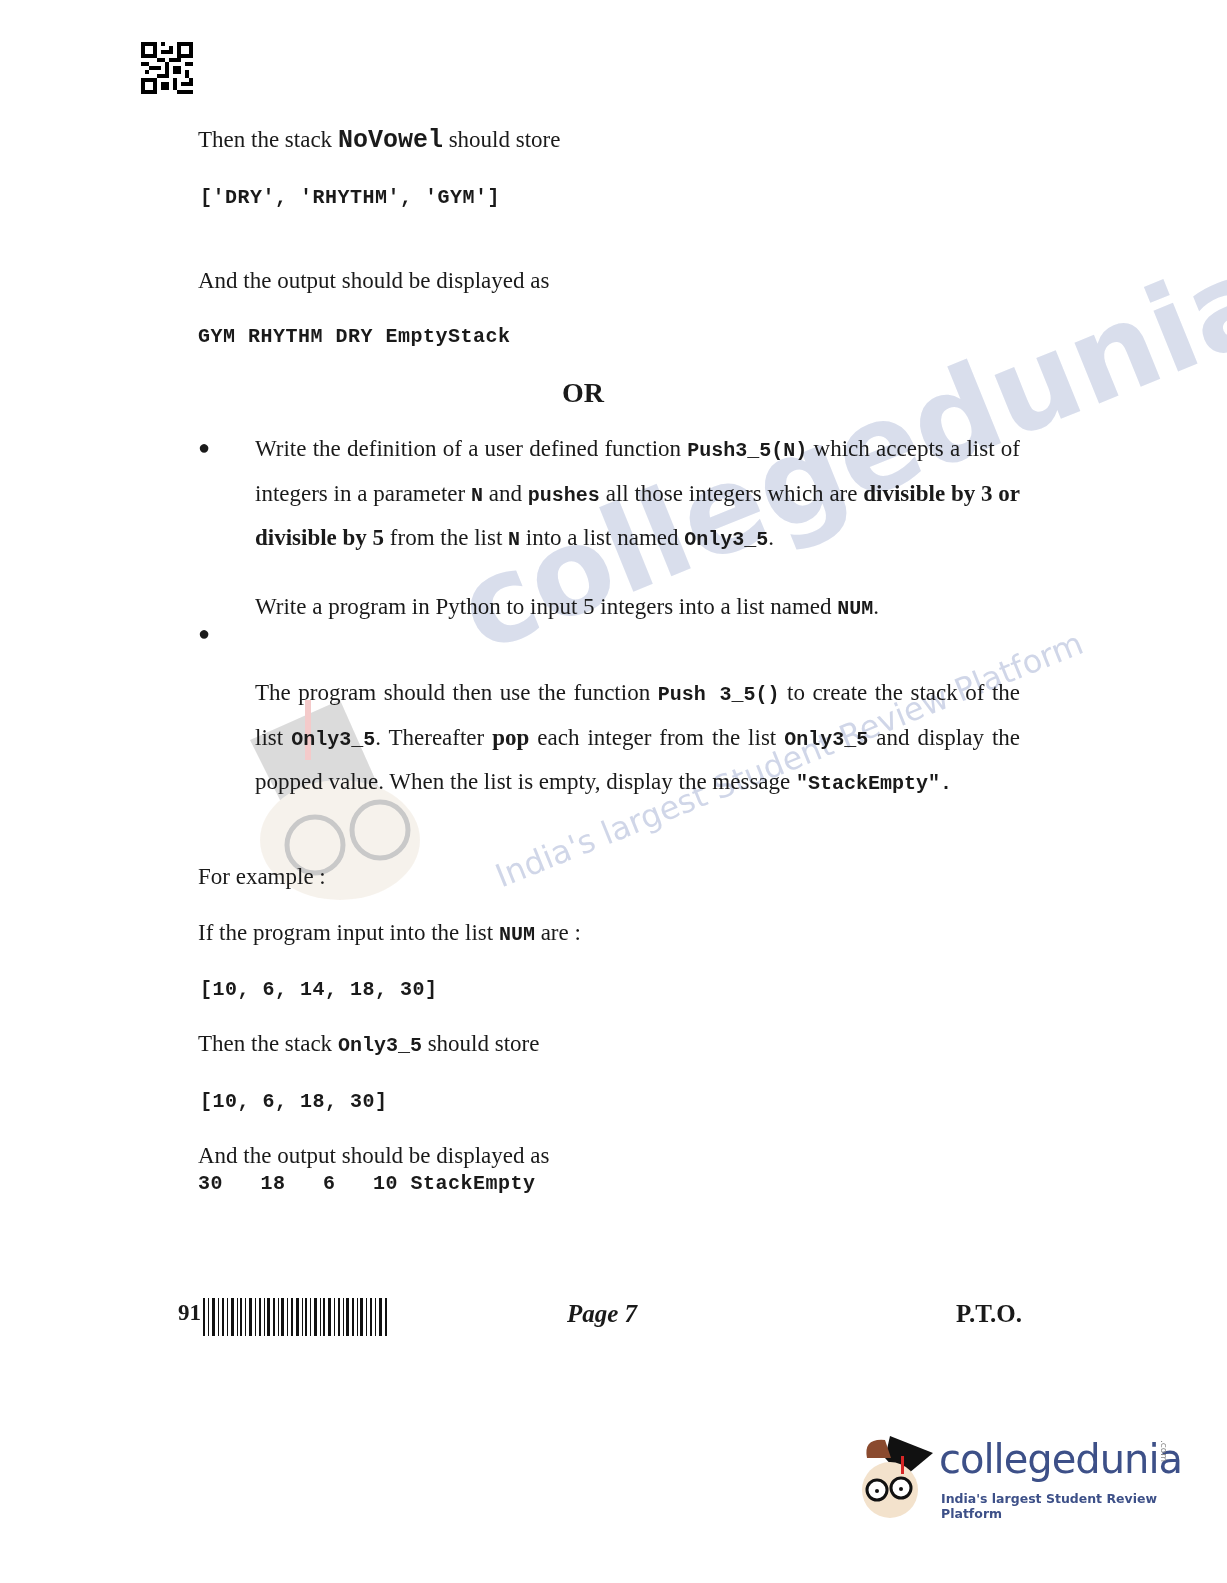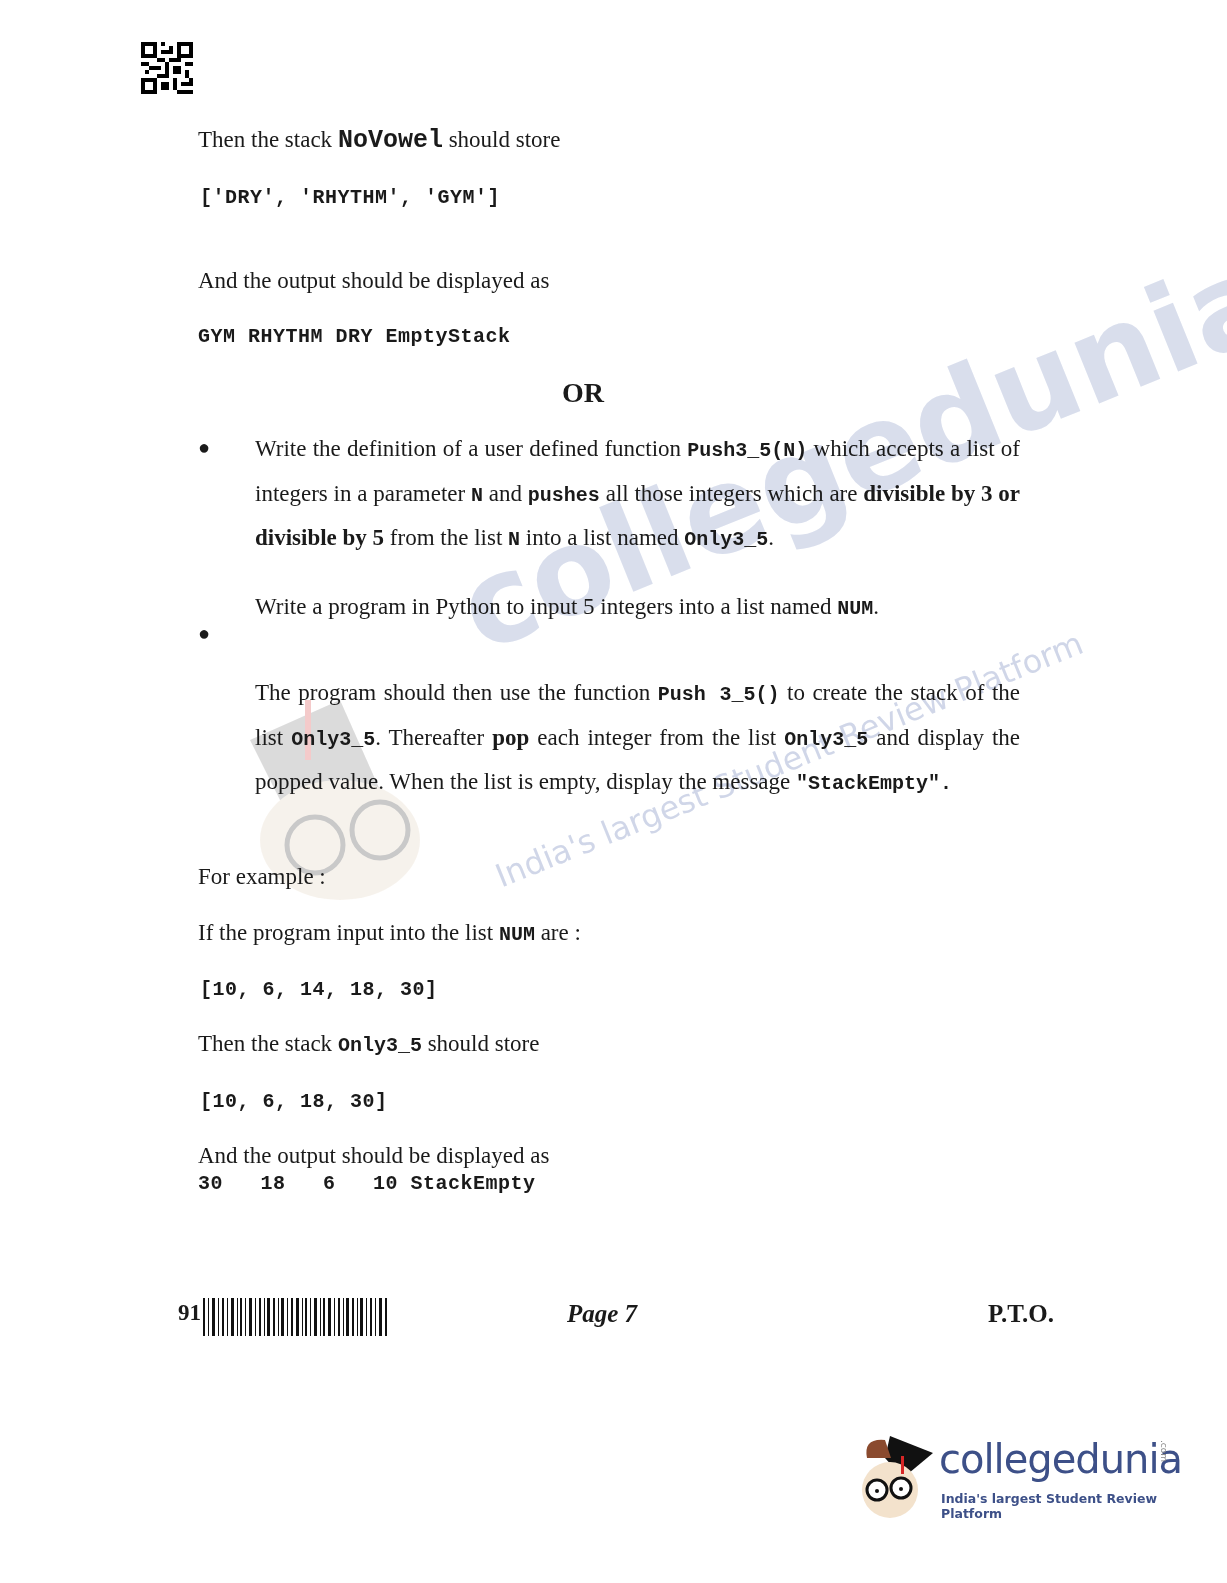--- a/index.html
+++ b/index.html
@@ -141,21 +141,21 @@
         <rect x="157" y="0" width="3" height="38"></rect>
         <rect x="163" y="0" width="1" height="38"></rect>
       <rect x="167" y="0" width="2" height="38"></rect>
         <rect x="172" y="0" width="1" height="38"></rect>
         <rect x="176" y="0" width="3" height="38"></rect>
       <rect x="182" y="0" width="2" height="38"></rect>
     </g>
   </svg>
 </div>
 <div class="abs serif footer" style="left:567px;font-style:italic;">Page 7</div>
-<div class="abs serif footer" style="left:988px;">P.T.O.</div>
+<div class="abs serif footer" style="left:956px;">P.T.O.</div>
 
 <div class="abs" style="left:855px; top:1418px; width:320px; height:110px;">
   <svg class="abs" style="left:0; top:0;" width="85" height="105" viewBox="0 0 85 105">
     <polygon points="35,18 78,35 48,60 30,40" fill="#111"></polygon>
     <path d="M12,40 Q8,20 30,22 L36,40 Z" fill="#8a4a2e"></path>
     <ellipse cx="35" cy="72" rx="28" ry="28" fill="#f3e2cc"></ellipse>
     <circle cx="22" cy="72" r="10" fill="#fff" stroke="#111" stroke-width="3"></circle>
     <circle cx="46" cy="70" r="10" fill="#fff" stroke="#111" stroke-width="3"></circle>
     <circle cx="22" cy="73" r="2" fill="#111"></circle>
     <circle cx="46" cy="71" r="2" fill="#111"></circle>

